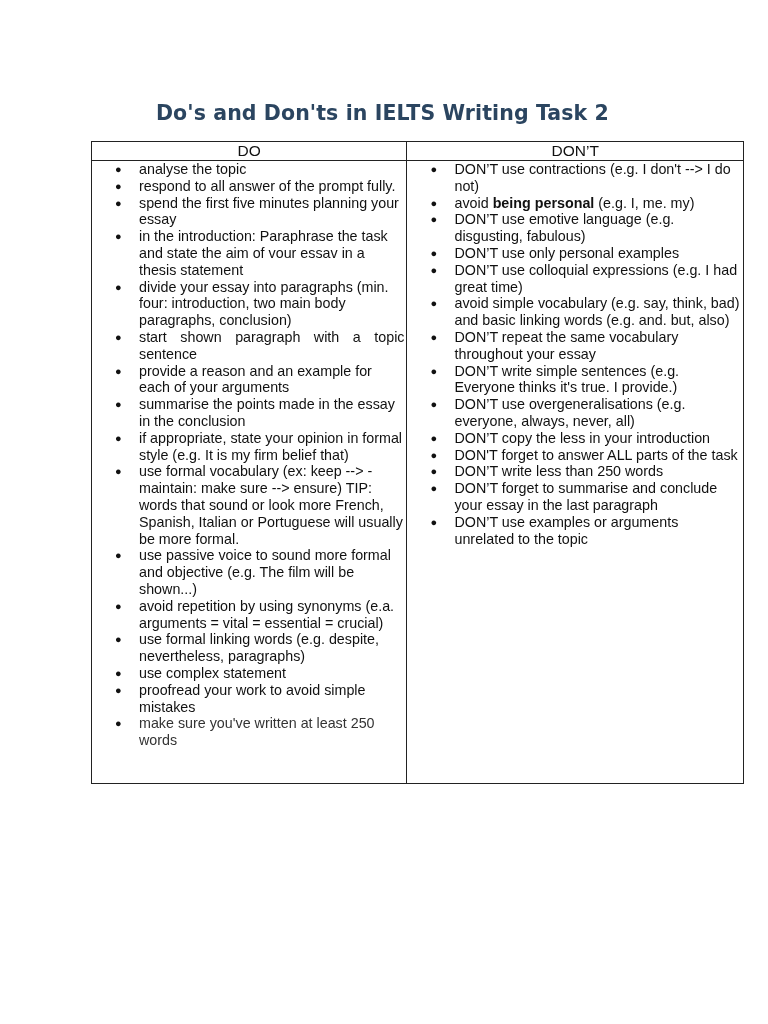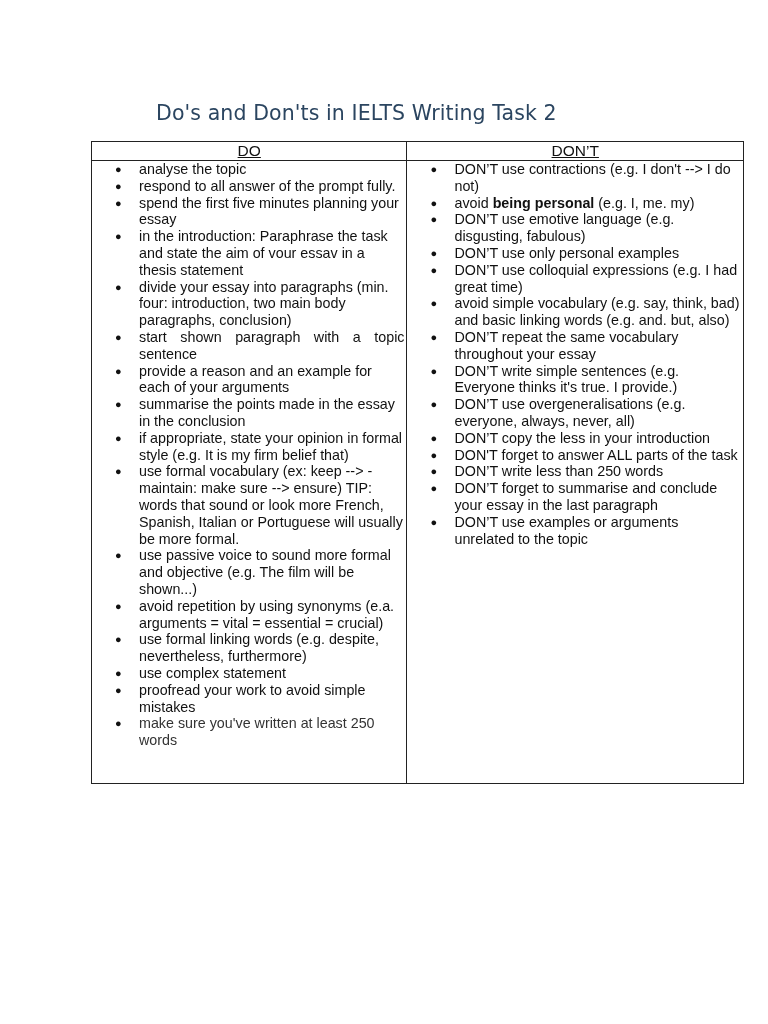--- a/index.html
+++ b/index.html
@@ -1,34 +1,33 @@
 <!DOCTYPE html>
 <html><head>
   <meta charset="utf-8">
   <style>
     html, body { margin: 0; padding: 0; background: #ffffff; }
     body { width: 768px; height: 1024px; position: relative; overflow: hidden; }
     .title {
       position: absolute; left: 156px; top: 101px;
-      font-family: "DejaVu Sans", sans-serif; font-weight: normal;
+      font-family: "DejaVu Sans", sans-serif; font-weight: bold;
       font-size: 20.5px; color: #2b4560; letter-spacing: 0.1px;
       white-space: nowrap;
     }
     table.tbl {
       position: absolute; left: 91px; top: 141px;
       width: 653px; border-collapse: collapse;
       font-family: "Liberation Sans", sans-serif; font-size: 14.3px;
       color: #111;
     }
     table.tbl td, table.tbl th {
       border: 1.5px solid #222; vertical-align: top; padding: 0;
     }
     table.tbl th {
       font-weight: normal; font-size: 15.5px; height: 18px; line-height: 18px;
-      text-decoration: underline;
     }
     td.col-do { width: 315px; height: 622px; }
     td.col-dont { width: 336px; }
     ul.items { list-style: none; margin: 0; padding: 0; }
     ul.items li {
       position: relative; padding-left: 47px; line-height: 16.8px;
     }
     ul.items li .bullet {
       position: absolute; left: 23px; top: 0; font-size: 11px;
     }
@@ -59,21 +58,21 @@
           <li><span class="bullet">●</span><span>spend the first five minutes planning your essay</span></li>
           <li><span class="bullet">●</span><span>in the introduction: Paraphrase the task and state the aim of vour essav in a thesis statement</span></li>
           <li><span class="bullet">●</span><span>divide your essay into paragraphs (min. four: introduction, two main body paragraphs, conclusion)</span></li>
           <li class="justify"><span class="bullet">●</span><span>start shown paragraph with a topic sentence</span></li>
           <li><span class="bullet">●</span><span>provide a reason and an example for each of your arguments</span></li>
           <li><span class="bullet">●</span><span>summarise the points made in the essay in the conclusion</span></li>
           <li><span class="bullet">●</span><span>if appropriate, state your opinion in formal style (e.g. It is my firm belief that)</span></li>
           <li><span class="bullet">●</span><span>use formal vocabulary (ex: keep --&gt; - maintain: make sure --&gt; ensure) TIP: words that sound or look more French, Spanish, Italian or Portuguese will usually be more formal.</span></li>
           <li><span class="bullet">●</span><span>use passive voice to sound more formal and objective (e.g. The film will be shown...)</span></li>
           <li><span class="bullet">●</span><span>avoid repetition by using synonyms (e.a. arguments = vital = essential = crucial)</span></li>
-          <li><span class="bullet">●</span><span>use formal linking words (e.g. despite, nevertheless, furthermore)</span></li>
+          <li><span class="bullet">●</span><span>use formal linking words (e.g. despite, nevertheless, paragraphs)</span></li>
           <li><span class="bullet">●</span><span>use complex statement</span></li>
           <li><span class="bullet">●</span><span>proofread your work to avoid simple mistakes</span></li>
           <li><span class="bullet">●</span><span class="dont-prefix">make sure you've written at least 250 words</span></li>
         </ul>
       </td>
       <td class="col-dont">
         <ul class="items">
           <li><span class="bullet">●</span><span>DON’T use contractions (e.g. I don't --&gt; I do not)</span></li>
           <li><span class="bullet">●</span><span>avoid </span><b class="strong">being personal</b><span> (e.g. I, me. my)</span></li>
           <li><span class="bullet">●</span><span>DON’T use emotive language (e.g. disgusting, fabulous)</span></li>

